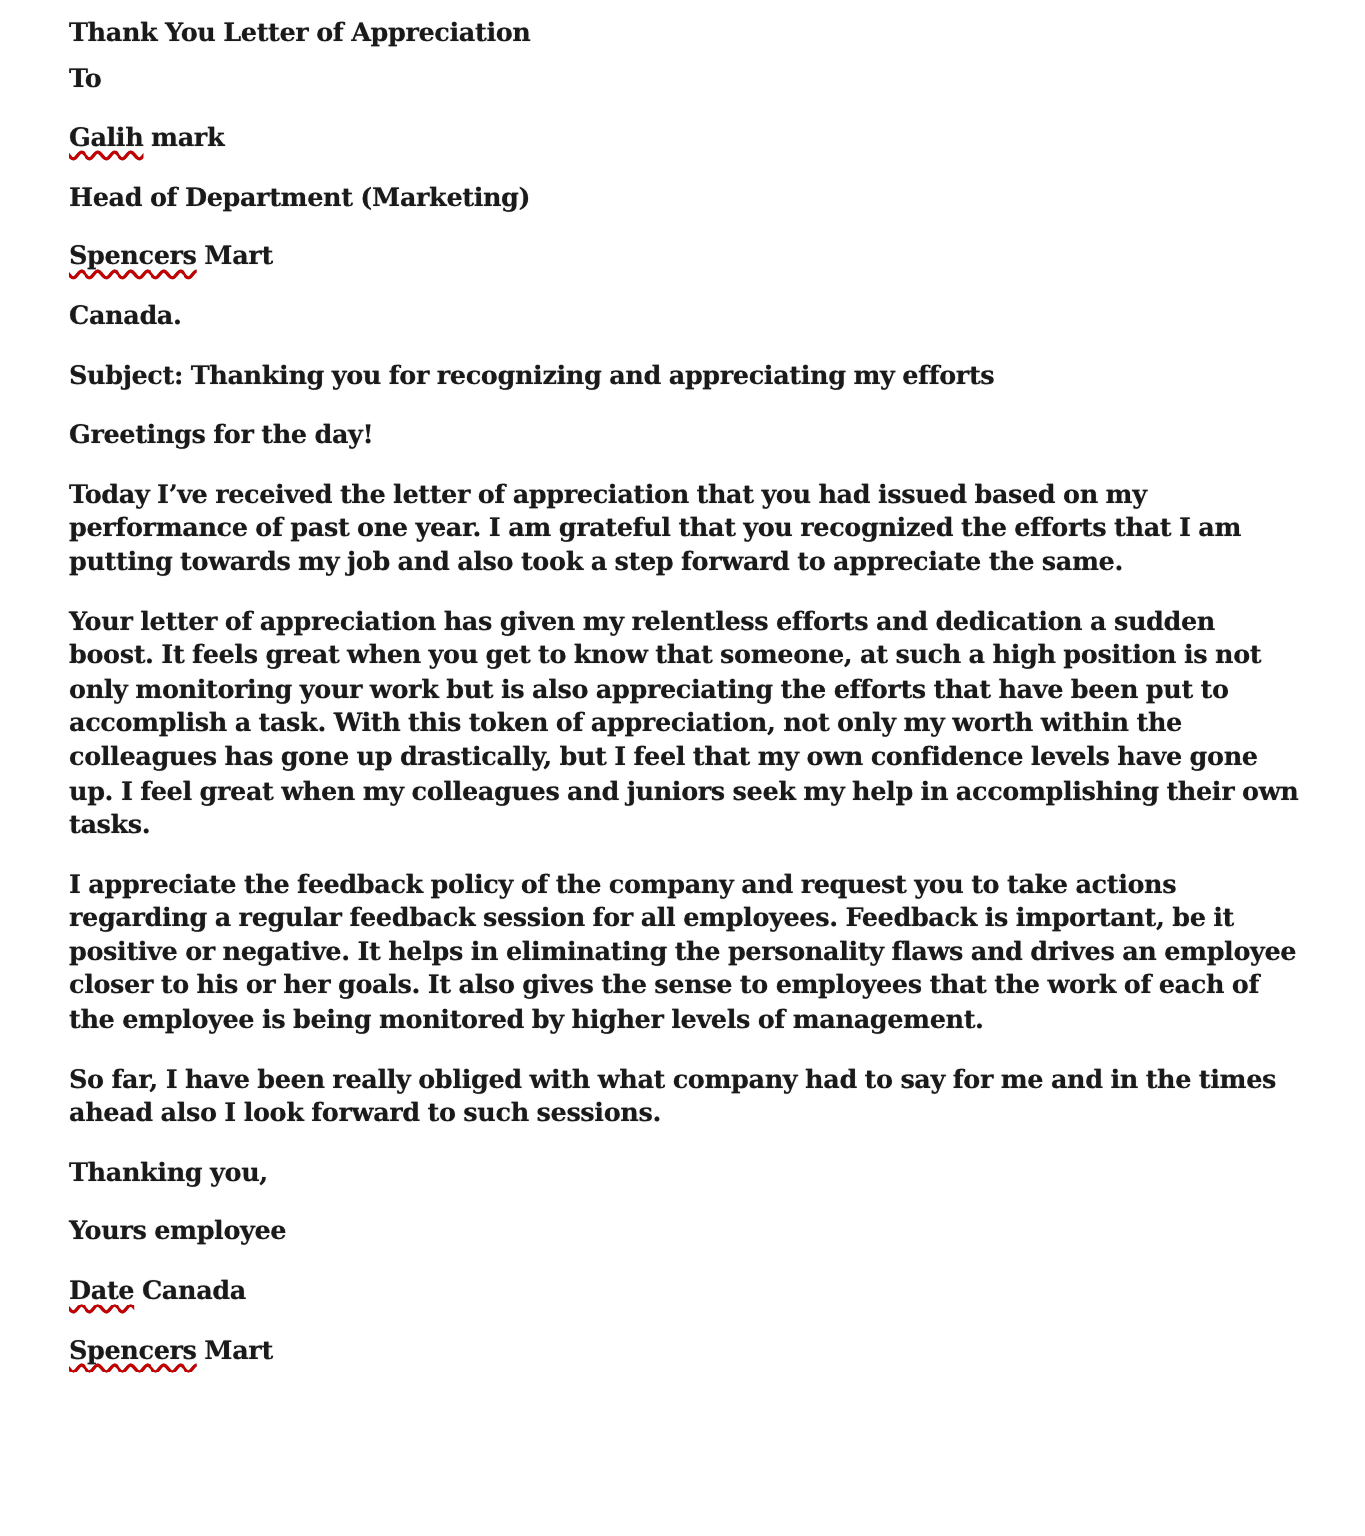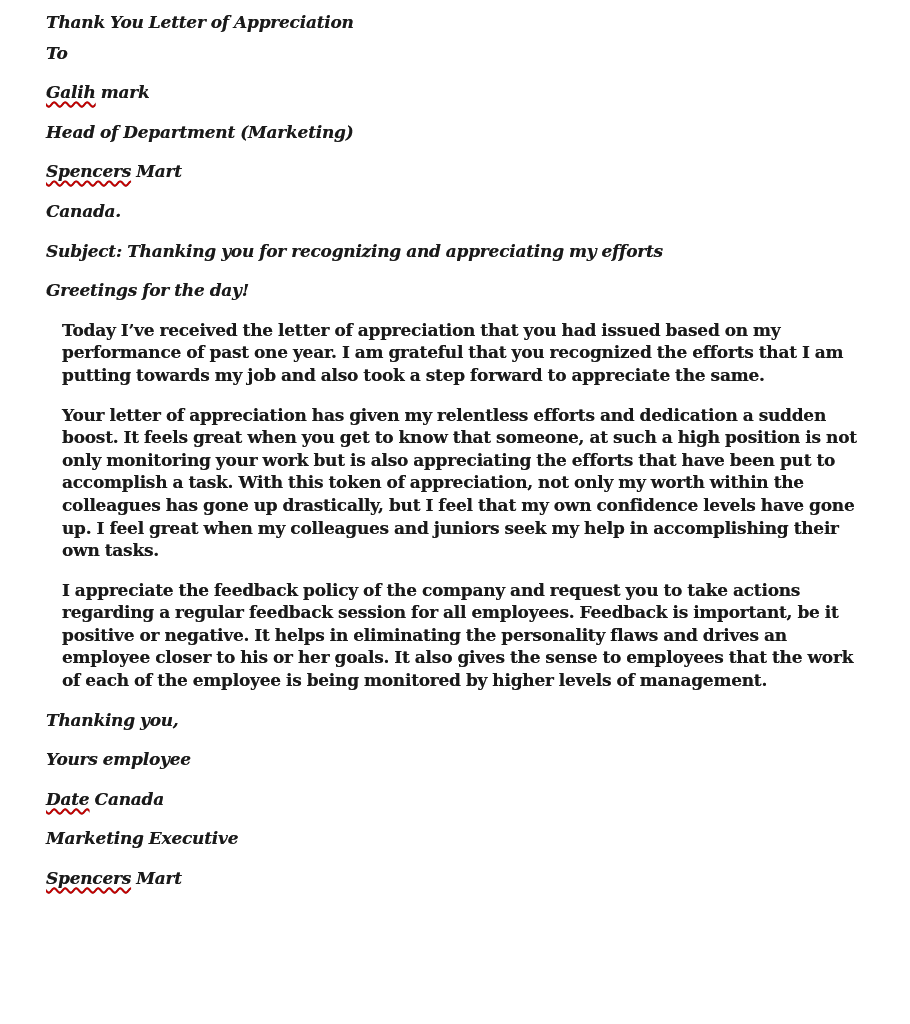--- a/index.html
+++ b/index.html
@@ -16,24 +16,24 @@
     padding: 11px 42px 20px 46px;
     font-family: "DejaVu Serif", serif;
     font-weight: 700;
     font-size: 17px;
     line-height: 22.6px;
     color: var(--ink);
     letter-spacing: -0.25px;
     word-spacing: -0.5px;
     text-shadow: 0 0 0.6px rgba(0,0,0,0.55);
   }
-  .block { margin: 0 0 17px 0; font-style: italic; }
+  .block { margin: 0 0 17px 0; }
   .title { margin-bottom: 8px; }
   .date-block div { margin: 0; }
-  .para { margin: 0 0 17px 16px; max-width: 822px; }
+  .para { margin: 0 0 17px 0; max-width: 822px; }
   .miss {
     text-decoration-line: underline;
     text-decoration-style: wavy;
     text-decoration-color: var(--squiggle);
     text-decoration-thickness: 2px;
     text-underline-offset: 3px;
     text-decoration-skip-ink: none;
   }
 </style>
 </head>
@@ -59,24 +59,24 @@
 
 
   <div class="block">Greetings for the day!</div>
 
   <div class="para">Today I’ve received the letter of appreciation that you had issued based on my performance of past one year. I am grateful that you recognized the efforts that I am putting towards my job and also took a step forward to appreciate the same.</div>
 
   <div class="para">Your letter of appreciation has given my relentless efforts and dedication a sudden boost. It feels great when you get to know that someone, at such a high position is not only monitoring your work but is also appreciating the efforts that have been put to accomplish a task.  With this token of appreciation, not only my worth within the colleagues has gone up drastically, but I feel that my own confidence levels have gone up. I feel great when my colleagues and juniors seek my help in accomplishing their own tasks.</div>
 
   <div class="para">I appreciate the feedback policy of the company and request you to take actions regarding a regular feedback session for all employees. Feedback is important, be it positive or negative. It helps in eliminating the personality flaws and drives an employee closer to his or her goals. It also gives the sense to employees that the work of each of the employee is being monitored by higher levels of management.</div>
 
+  <div class="para">So far, I have been really obliged with what company had to say for me and in the times ahead also I look forward to such sessions.</div>
 
   <div class="block">Thanking you,</div>
 
   <div class="block">Yours employee</div>
 
   <div class="block"><span class="miss">Date</span><span> Canada</span></div>
 
-  <div class="block">Marketing Executive</div>
 
   <div class="block"><span class="miss">Spencers</span><span> Mart</span></div>
 
 </div>
 
 </body></html>

